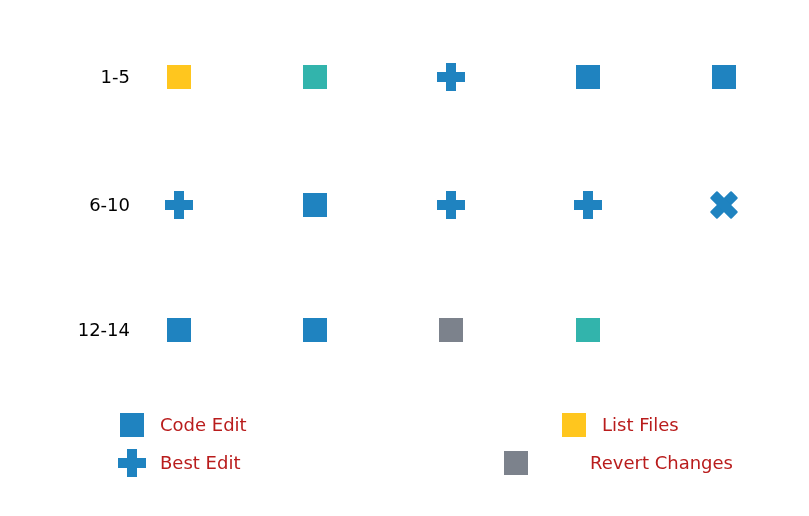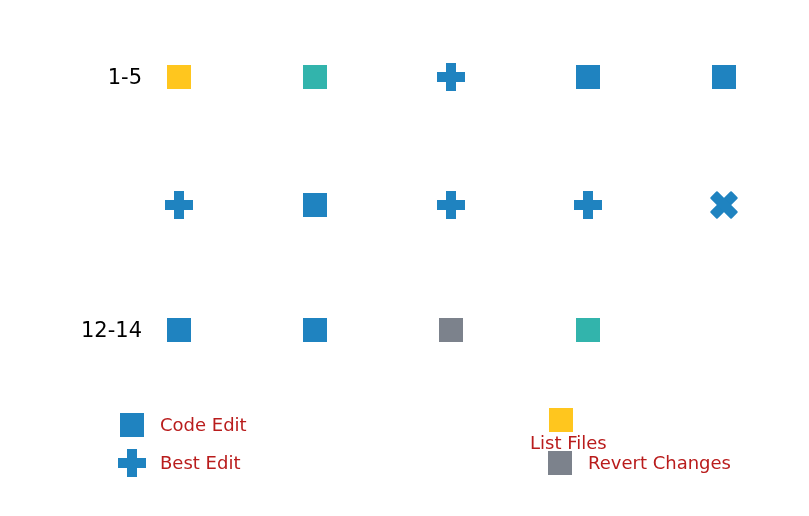--- a/index.html
+++ b/index.html
@@ -25,27 +25,27 @@
   }
 
   .row {
     position: absolute;
     left: 0;
     width: 809px;
     height: 40px;
   }
   .row-label {
     position: absolute;
-    left: 12px;
+    left: 0;
     width: 130px;
     top: 0;
     height: 40px;
     line-height: 40px;
     text-align: right;
-    font-size: 21px;
+    font-size: 18px;
     color: #000000;
     white-space: nowrap;
   }
   .cell {
     position: absolute;
     top: 0;
     width: 40px;
     height: 40px;
   }
   .marker {
@@ -156,20 +156,21 @@
         <div class="marker m-plus" style="--mc: #1F83C0;"></div>
       </div>
       <div class="cell" title="Code Edit" style="left: 568px;">
         <div class="marker m-square" style="--mc: #1F83C0; background-color: rgb(31, 131, 192);"></div>
       </div>
       <div class="cell" title="Code Edit" style="left: 704px;">
         <div class="marker m-square" style="--mc: #1F83C0; background-color: rgb(31, 131, 192);"></div>
       </div>
     </div>
     <div class="row" style="top: 185px;">
+      <div class="row-label">6-10</div>
       <div class="cell" title="Best Edit" style="left: 159px;">
         <div class="marker m-plus" style="--mc: #1F83C0;"></div>
       </div>
       <div class="cell" title="Code Edit" style="left: 295px;">
         <div class="marker m-square" style="--mc: #1F83C0; background-color: rgb(31, 131, 192);"></div>
       </div>
       <div class="cell" title="Best Edit" style="left: 431px;">
         <div class="marker m-plus" style="--mc: #1F83C0;"></div>
       </div>
       <div class="cell" title="Best Edit" style="left: 568px;">
@@ -197,34 +198,34 @@
   </div>
 
 <div id="legend">
     <div class="legend-row" style="top: 0px;">
       <div class="legend-item" style="left: 118px;">
         <div class="legend-swatch">
           <div class="marker m-square" style="--mc: #1F83C0; background-color: rgb(31, 131, 192);"></div>
         </div>
         <span class="legend-label">Code Edit</span>
       </div>
-      <div class="legend-item" style="left: 530px; flex-direction: column;">
+      <div class="legend-item" style="left: 560px;">
         <div class="legend-swatch">
           <div class="marker m-square" style="--mc: #FFC61E; background-color: rgb(255, 198, 30);"></div>
         </div>
         <span class="legend-label">List Files</span>
       </div>
     </div>
     <div class="legend-row" style="top: 38px;">
       <div class="legend-item" style="left: 118px;">
         <div class="legend-swatch">
           <div class="marker m-plus" style="--mc: #1F83C0;"></div>
         </div>
         <span class="legend-label">Best Edit</span>
       </div>
-      <div class="legend-item" style="left: 546px;">
+      <div class="legend-item" style="left: 502px; gap: 46px;">
         <div class="legend-swatch">
           <div class="marker m-square" style="--mc: #7C828C; background-color: rgb(124, 130, 140);"></div>
         </div>
         <span class="legend-label">Revert Changes</span>
       </div>
     </div>
   </div>
 
 </body></html>

